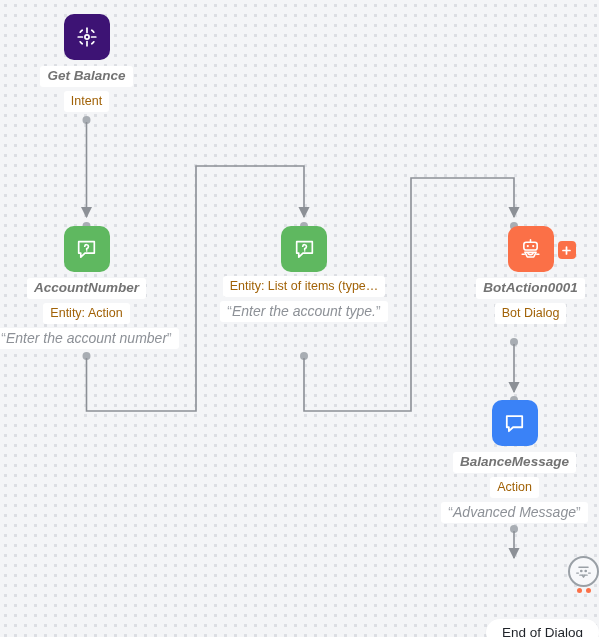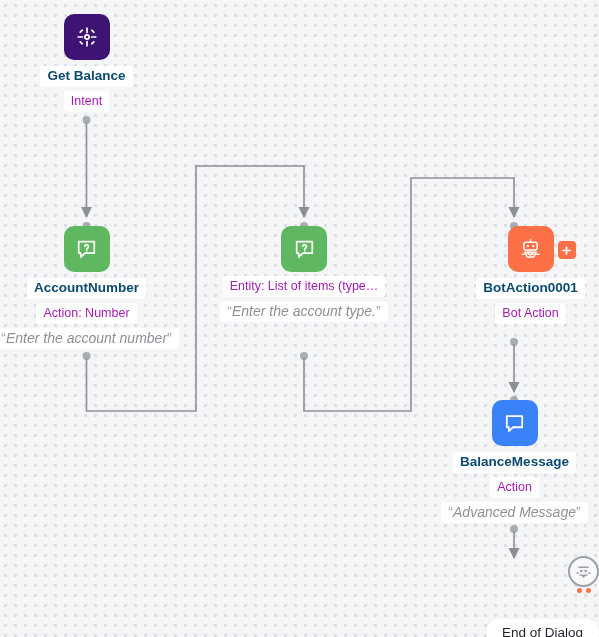--- a/index.html
+++ b/index.html
@@ -49,26 +49,27 @@
   .lbl {
     background: #ffffff;
     border-radius: 3px;
     padding: 2px 7px 3px 7px;
     white-space: nowrap;
     line-height: 16px;
   }
   .lbl-name {
     font-size: 13.5px;
     font-weight: bold;
-    color: #0c4a6e;
+    color: #737373;
     margin-top: 6px;
+    font-style: italic;
   }
   .lbl-type {
     font-size: 12.5px;
-    color: #a21caf;
+    color: #a16207;
     margin-top: 4px;
   }
   .lbl-prompt {
     font-size: 14px;
     font-style: italic;
     color: #8d9197;
     margin-top: 4px;
   }
   .lbl-prompt .q { font-style: normal; color: #9ea2a8; }
   .endnode {
@@ -177,21 +178,21 @@
         <span>
           <svg width="25" height="25" viewBox="0 0 24 24" fill="none" stroke="#ffffff" stroke-width="1.6" stroke-linejoin="round">
             <path d="M4.5 4.5 H19.5 V15.5 H10.5 L6.5 19.4 V15.5 H4.5 Z"></path>
             <path d="M10.3 8.9 a1.8 1.8 0 1 1 1.9 2.1 v1.1" stroke-linecap="round"></path>
             <circle cx="12.2" cy="13.4" r="0.75" fill="#ffffff" stroke="none"></circle>
           </svg>
         </span>
       </div>
     </div>
     <div class="lbl lbl-name">AccountNumber</div>
-    <div class="lbl lbl-type">Action: Number</div>
+    <div class="lbl lbl-type">Entity: Action</div>
     <div class="lbl lbl-prompt">
       <span class="q">“</span><span>Enter the account number</span><span class="q">”</span>
     </div>
   </div>
 
   <div class="node" style="left:205px; top:226px; width:198px;">
     <div class="icon-wrap">
       <div class="icon-box" style="background:#5fb860;">
         <span>
           <svg width="25" height="25" viewBox="0 0 24 24" fill="none" stroke="#ffffff" stroke-width="1.6" stroke-linejoin="round">
@@ -225,21 +226,21 @@
         </span>
       </div>
       <div class="plus-badge">
         <svg width="11" height="11" viewBox="0 0 12 12" stroke="#ffffff" stroke-width="1.9" stroke-linecap="round">
           <path d="M6 2.2 V9.8"></path>
             <path d="M2.2 6 H9.8"></path>
         </svg>
       </div>
     </div>
     <div class="lbl lbl-name">BotAction0001</div>
-    <div class="lbl lbl-type">Bot Action</div>
+    <div class="lbl lbl-type">Bot Dialog</div>
   </div>
 
   <div class="node" style="left:430px; top:400px; width:169px;">
     <div class="icon-wrap">
       <div class="icon-box" style="background:#3a82f7;">
         <span>
           <svg width="25" height="25" viewBox="0 0 24 24" fill="none" stroke="#ffffff" stroke-width="1.7" stroke-linejoin="round">
             <path d="M4.6 5 H19.4 V15.6 H10.6 L6.6 19.4 V15.6 H4.6 Z"></path>
           </svg>
         </span>

